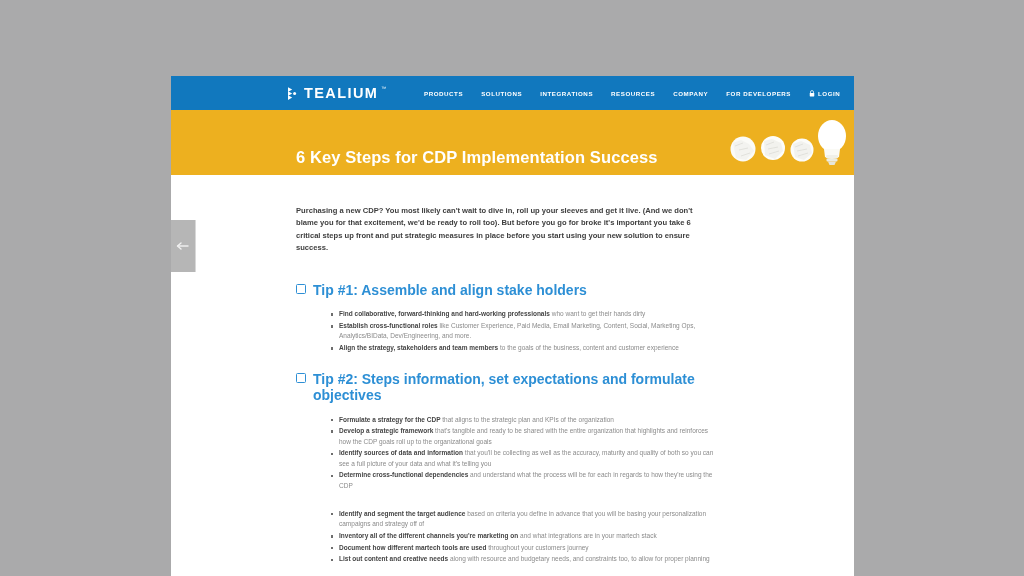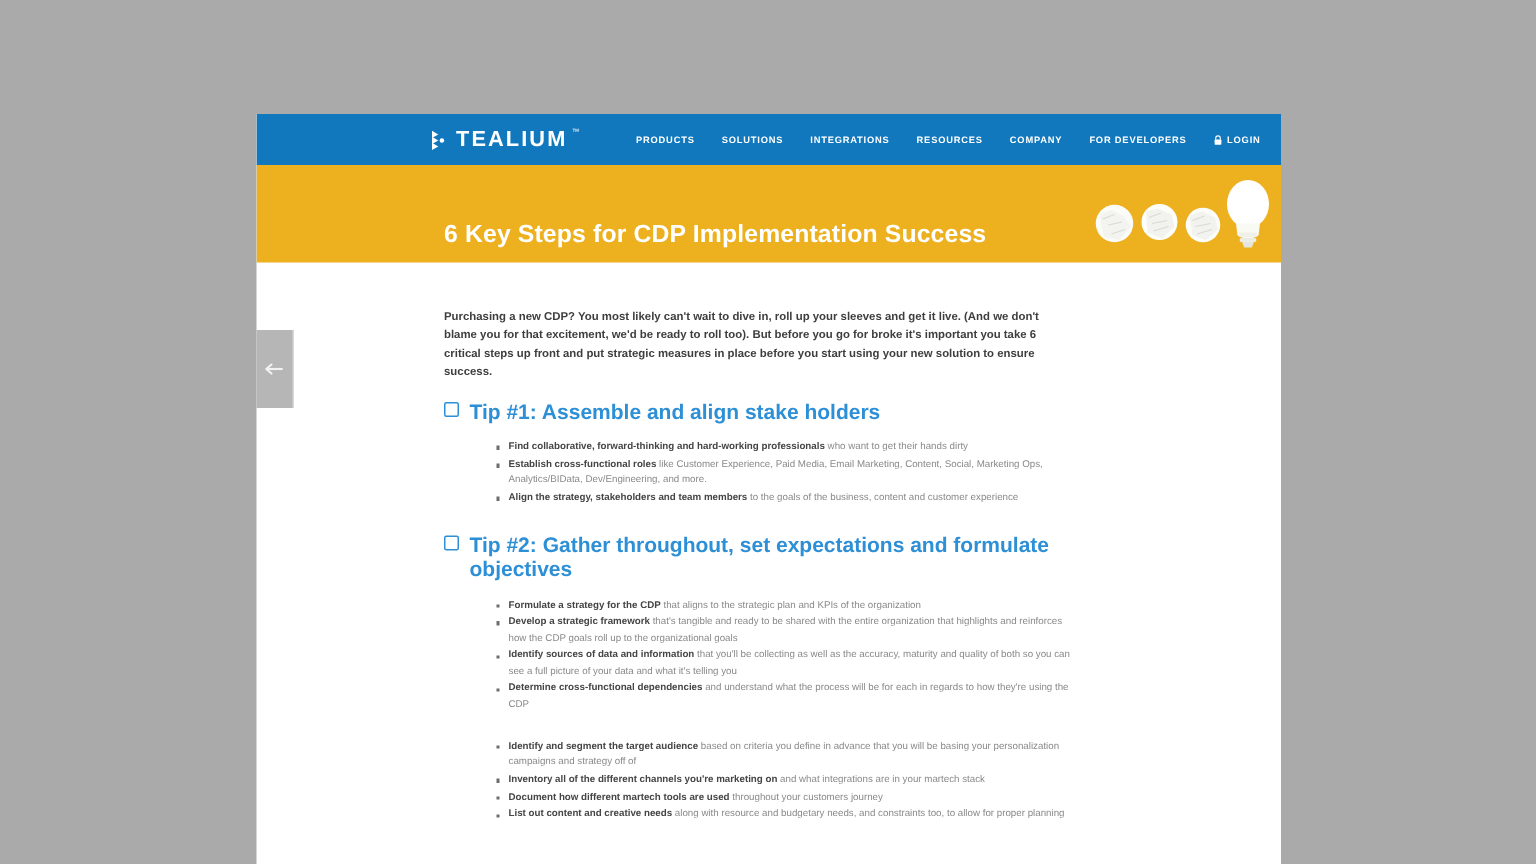--- a/index.html
+++ b/index.html
@@ -140,21 +140,21 @@
   }
   .content-col {
     margin-left: 125px;
     width: 420px;
   }
   #intro {
     font-size: 7.6px;
     font-weight: bold;
     color: #3e3e3e;
     line-height: 1.62;
-    margin: 0 0 12px 0;
+    margin: 0 0 28px 0;
   }
 
   .tip-block {
     margin-bottom: 18px;
   }
   .tip-head {
     display: flex;
     align-items: flex-start;
     gap: 7px;
     margin-bottom: 11px;
@@ -305,21 +305,21 @@
           <ul class="tip-list">
             <li><b>Find collaborative, forward-thinking and hard-working professionals</b><span> who want to get their hands dirty</span></li>
             <li><b>Establish cross-functional roles</b><span> like Customer Experience, Paid Media, Email Marketing, Content, Social, Marketing Ops, Analytics/BIData, Dev/Engineering, and more.</span></li>
             <li><b>Align the strategy, stakeholders and team members</b><span> to the goals of the business, content and customer experience</span></li>
           </ul>
         </div>
 
         <div class="tip-block">
           <div class="tip-head">
             <div class="tip-checkbox"></div>
-            <div class="tip-title">Tip #2: Gather throughout, set expectations and formulate objectives</div>
+            <div class="tip-title">Tip #2: Steps information, set expectations and formulate objectives</div>
           </div>
           <ul class="tip-list">
             <li><b>Formulate a strategy for the CDP</b><span> that aligns to the strategic plan and KPIs of the organization</span></li>
             <li><b>Develop a strategic framework</b><span> that's tangible and ready to be shared with the entire organization that highlights and reinforces how the CDP goals roll up to the organizational goals</span></li>
             <li><b>Identify sources of data and information</b><span> that you'll be collecting as well as the accuracy, maturity and quality of both so you can see a full picture of your data and what it's telling you</span></li>
             <li><b>Determine cross-functional dependencies</b><span> and understand what the process will be for each in regards to how they're using the CDP</span></li>
           </ul>
         </div>
 
         <div class="tip-block">

